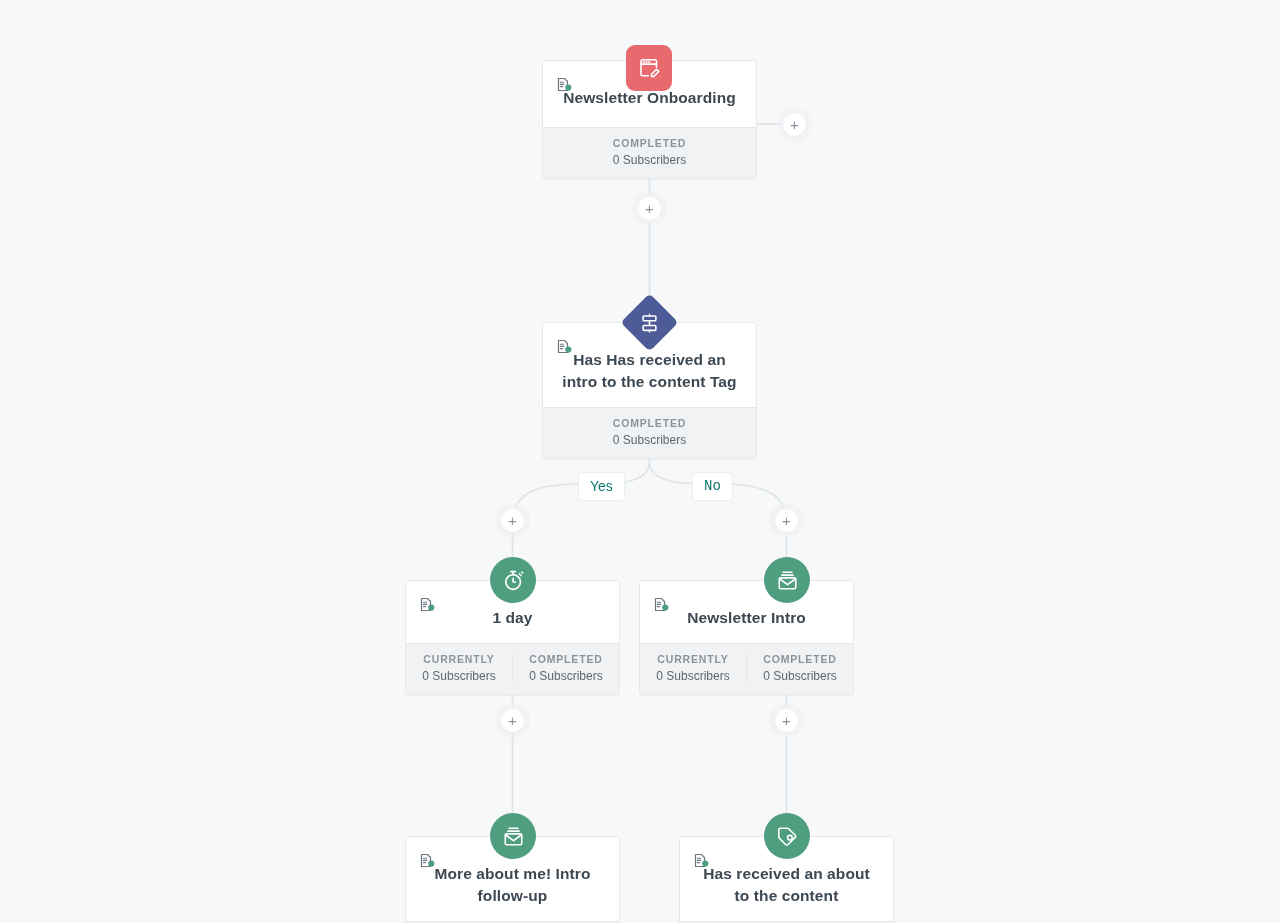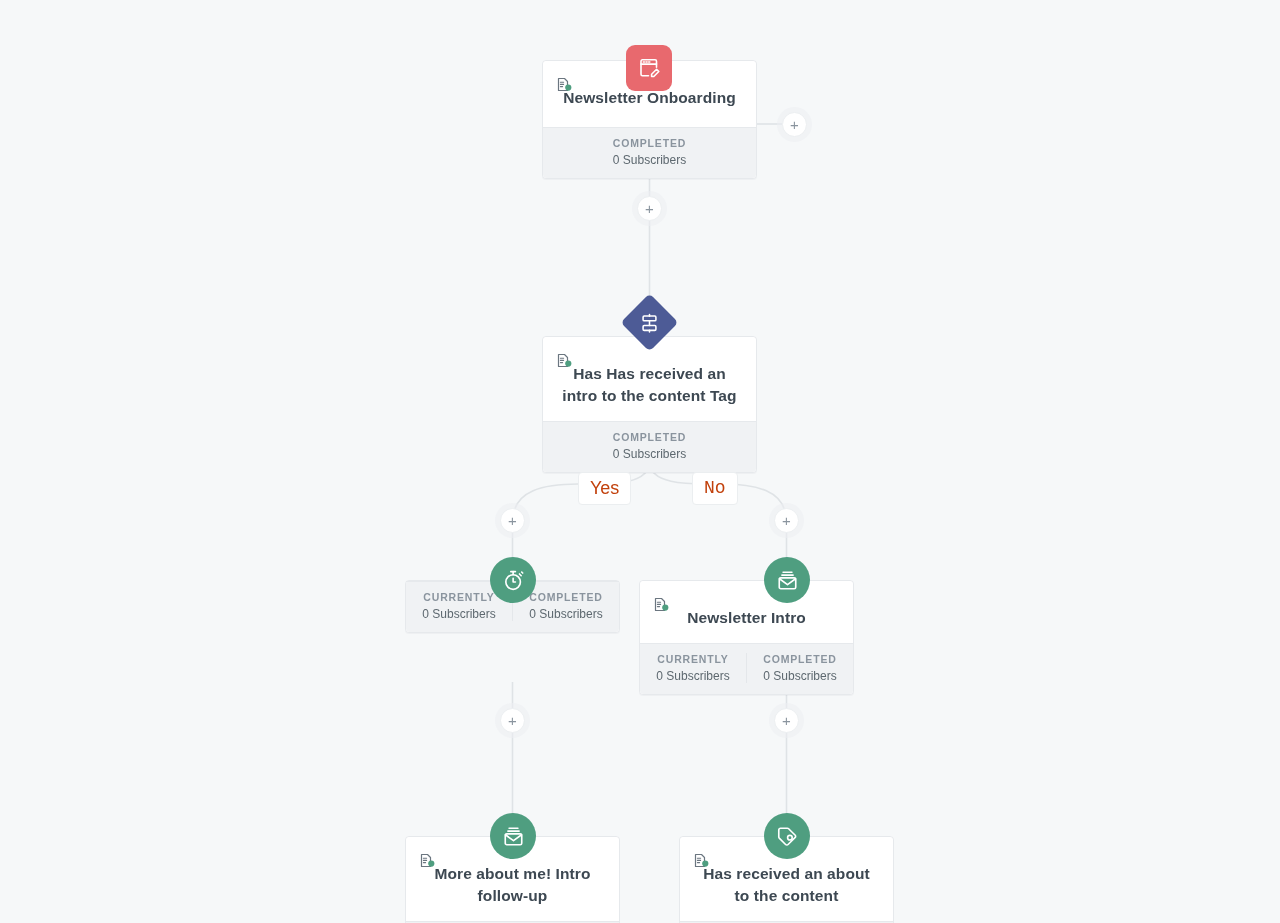--- a/index.html
+++ b/index.html
@@ -129,22 +129,22 @@
     user-select: none;
   }
   .plus span { display: block; margin-top: -1px; font-weight: 500; }
 
   
   .branch-label {
     position: absolute;
     background: #ffffff;
     border: 1px solid #ebeef0;
     border-radius: 4px;
-    color: #c2410c;
-    font-size: 18px;
+    color: #0f766e;
+    font-size: 14px;
     padding: 6px 11px 7px 11px;
     z-index: 3;
     line-height: 1;
   }
 </style>
 </head>
 <body>
 
 <div id="canvas">
 
@@ -197,21 +197,21 @@
       <path d="M19.6 13.3l2.2 2.2-5 5h-2.2v-2.2z"></path>
     </svg>
   </div>
   <div class="plus" style="left:782px; top:112px;">
     <span>+</span>
   </div>
   <div class="plus" style="left:637px; top:196px;">
     <span>+</span>
   </div>
 
-  <div class="node" style="left:542px; top:336px;">
+  <div class="node" style="left:542px; top:322px;">
     <div class="node-body">
       <span class="doc-badge">
         <svg width="16" height="16" viewBox="0 0 16 16">
           <path d="M2.5 1.5h6l3 3v9h-9z" fill="none" stroke="#6b7680" stroke-width="1.2" stroke-linejoin="round"></path>
           <path d="M4.4 5.2h3.2M4.4 7.4h3.2M4.4 9.6h2.2" stroke="#6b7680" stroke-width="1.1" stroke-linecap="round"></path>
           <circle cx="12.3" cy="10.6" r="3.1" fill="#4f9e80"></circle>
         </svg>
       </span>
       <div class="node-title">Has Has received an intro to the content Tag</div>
     </div>
@@ -234,20 +234,30 @@
   <div class="branch-label" style="left:692px; top:472px;font-family:Liberation Mono, monospace;">No</div>
 
   <div class="plus" style="left:500px; top:508px;">
     <span>+</span>
   </div>
   <div class="plus" style="left:774px; top:508px;">
     <span>+</span>
   </div>
 
   <div class="node" style="left:405px; top:580px;">
+    <div class="node-body" style="min-height:50px;">
+      <span class="doc-badge">
+        <svg width="16" height="16" viewBox="0 0 16 16">
+          <path d="M2.5 1.5h6l3 3v9h-9z" fill="none" stroke="#6b7680" stroke-width="1.2" stroke-linejoin="round"></path>
+          <path d="M4.4 5.2h3.2M4.4 7.4h3.2M4.4 9.6h2.2" stroke="#6b7680" stroke-width="1.1" stroke-linecap="round"></path>
+          <circle cx="12.3" cy="10.6" r="3.1" fill="#4f9e80"></circle>
+        </svg>
+      </span>
+      <div class="node-title">1 day</div>
+    </div>
     <div class="node-footer">
       <div class="stat">
         <div class="stat-label">CURRENTLY</div>
         <div class="stat-value">0 Subscribers</div>
       </div>
       <div class="stat">
         <div class="stat-label">COMPLETED</div>
         <div class="stat-value">0 Subscribers</div>
       </div>
     </div>

